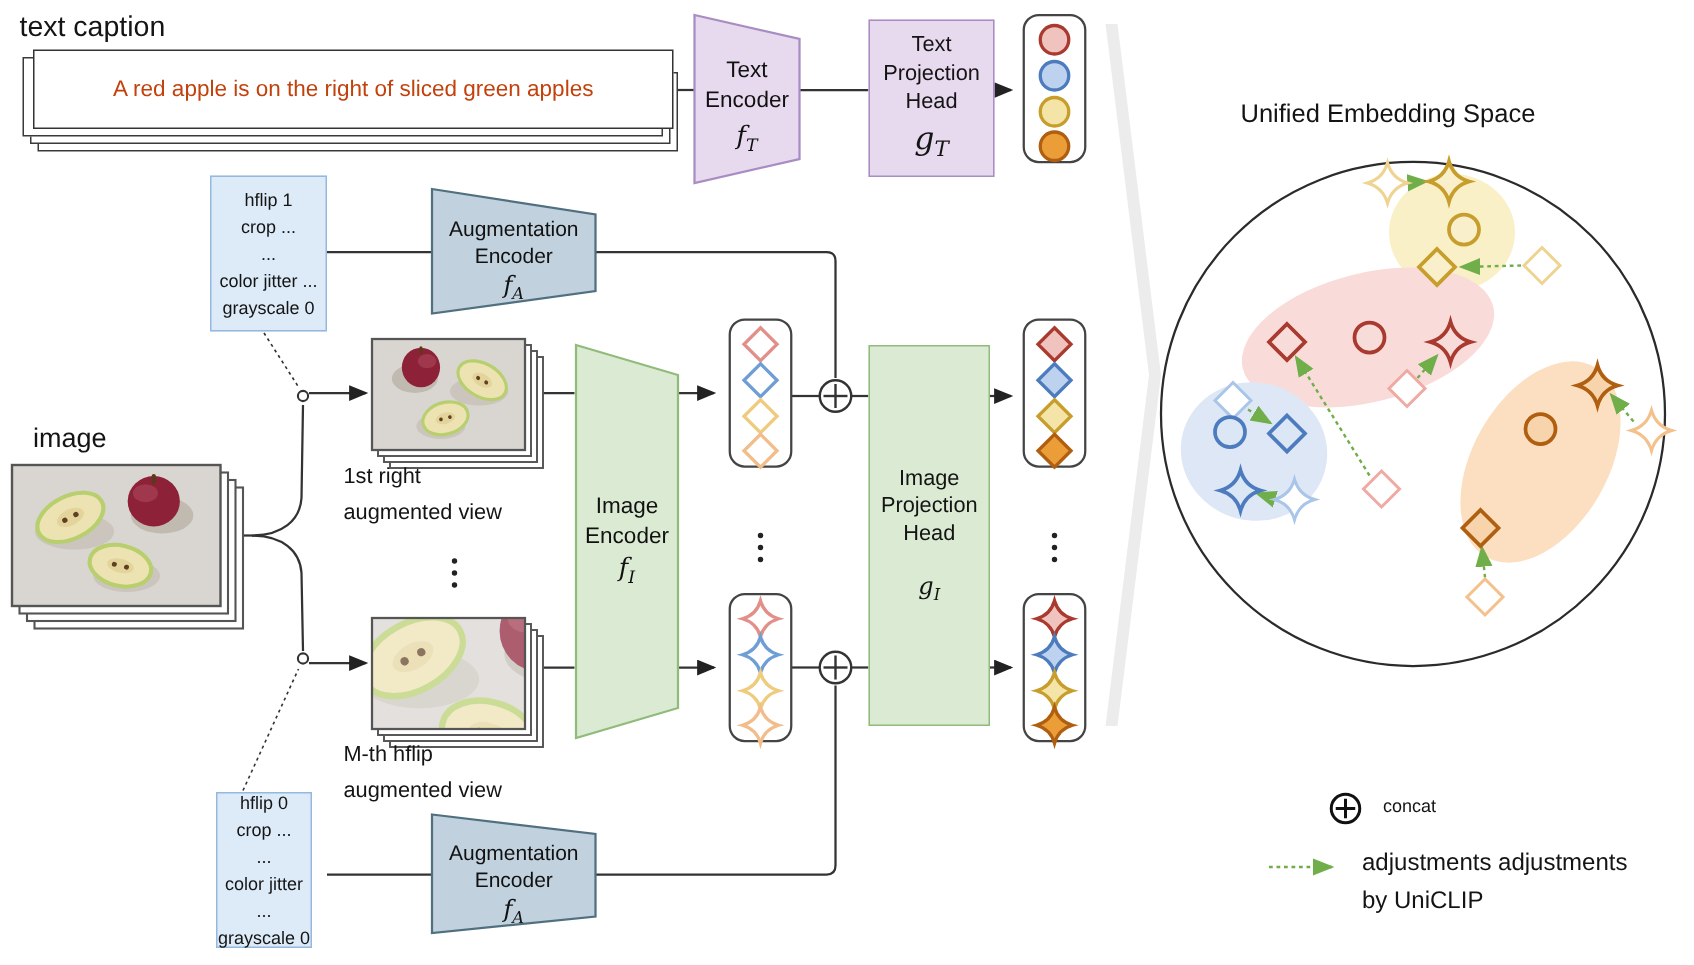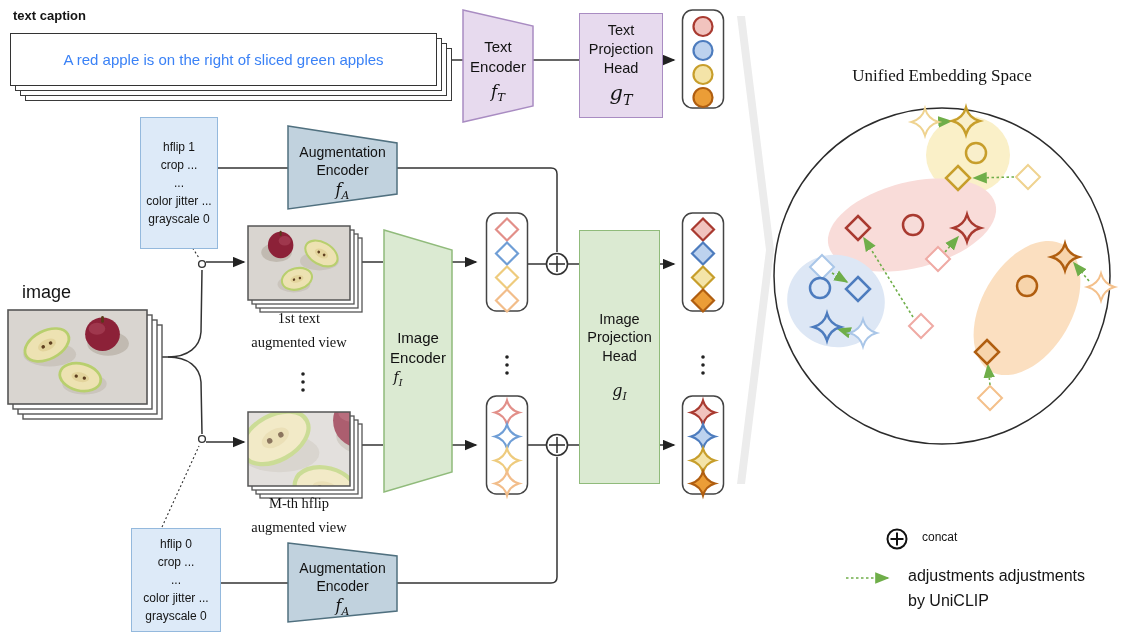--- a/index.html
+++ b/index.html
@@ -1,29 +1,29 @@
 <!DOCTYPE html>
 <html><head>
 <meta charset="utf-8">
 <style>
   html,body{margin:0;padding:0;background:#fff;}
   #fig{position:relative;width:1129px;height:643px;background:#fff;
        font-family:"Liberation Sans",sans-serif;overflow:hidden;}
   svg.canvas{position:absolute;left:0;top:0;}
   .lbl{position:absolute;color:#141414;}
-  .center{text-align:center;font-family:Liberation Serif, serif;}
+  .center{text-align:left;}
   .pre{white-space:pre-line;}
   .box{position:absolute;box-sizing:border-box;display:flex;flex-direction:column;
        align-items:center;justify-content:center;text-align:center;color:#141414;}
   .purple{background:#e7daee;border:1.5px solid #a98cc2;}
   .green{background:#dbead2;border:1.5px solid #90bb7b;}
   .bluebox{background:#ddeaf8;border:1.5px solid #94b9dd;}
   .caption-layer{position:absolute;background:#fff;border:1.5px solid #3a3a3a;box-sizing:border-box;}
   .caption-front{position:absolute;background:#fff;border:1.6px solid #333;box-sizing:border-box;
-       display:flex;align-items:center;justify-content:center;color:#3b82f6;}
+       display:flex;align-items:center;justify-content:center;color:#c2410c;margin-left:12px;}
   .math{font-family:"DejaVu Serif",serif;font-style:italic;}
   .math sub{font-size:0.68em;font-style:italic;}
   .blocklabel{position:absolute;text-align:center;color:#111;line-height:1.32;}
 </style>
 </head>
 <body>
 
 <div id="fig">
 
 <svg class="canvas" width="1129" height="643" viewBox="0 0 1129 643">
@@ -268,21 +268,21 @@
       </g>
 
   <g stroke="#111" stroke-width="2" fill="none">
     <circle cx="897" cy="539" r="9.5"></circle>
     <line x1="890.5" y1="539" x2="903.5" y2="539"></line>
     <line x1="897" y1="532.5" x2="897" y2="545.5"></line>
   </g>
   <line x1="846" y1="578" x2="888" y2="578" stroke="#6fae49" stroke-width="1.6" stroke-dasharray="2.5 2.5" marker-end="url(#ahg)"></line>
 </svg>
 
-<div class="lbl" style="left:13px;top:8px;font-size:13px;font-weight:bold;">text caption</div>
+<div class="lbl" style="left:13px;top:8px;font-size:19px;">text caption</div>
 
 <div class="caption-layer" style="left:25px;top:48px;width:427px;height:53px;"></div>
 <div class="caption-layer" style="left:20px;top:43px;width:427px;height:53px;"></div>
 <div class="caption-layer" style="left:15px;top:38px;width:427px;height:53px;"></div>
 <div class="caption-front" style="left:10px;top:33px;width:427px;height:53px;font-size:15px;">
   <span>A red apple is on the right of sliced green apples</span>
 </div>
 
 <div class="lbl" style="left:22px;top:282px;font-size:18px;">image</div>
 
@@ -294,62 +294,62 @@
 
 <div class="box purple" style="left:579px;top:13px;width:84px;height:105px;font-size:14.5px;line-height:1.3;">
   <span class="pre">Text
 Projection
 Head</span>
   <span class="math" style="font-size:21px;margin-top:2px;">
     <span>g</span><sub>T</sub>
   </span>
 </div>
 
-<div class="box bluebox pre" style="left:140px;top:117px;width:78px;height:132px;font-size:12px;line-height:1.5;">
+<div class="box bluebox pre" style="left:140px;top:117px;width:78px;height:104px;font-size:12px;line-height:1.5;">
   <span class="pre">hflip 1
 crop ...
 ...
 color jitter ...
 grayscale 0</span>
 </div>
-<div class="box bluebox pre" style="left:131px;top:528px;width:90px;height:104px;font-size:12px;line-height:1.5;">
+<div class="box bluebox pre" style="left:144px;top:528px;width:64px;height:104px;font-size:12px;line-height:1.5;">
   <span class="pre">hflip 0
 crop ...
 ...
 color jitter ...
 grayscale 0</span>
 </div>
 
 <div class="blocklabel pre" style="left:288px;top:143px;width:109px;font-size:14px;">Augmentation
 Encoder</div>
 <div class="blocklabel math" style="left:288px;top:179px;width:109px;font-size:16px;">
   <span>f</span><sub>A</sub>
 </div>
 <div class="blocklabel pre" style="left:288px;top:559px;width:109px;font-size:14px;">Augmentation
 Encoder</div>
 <div class="blocklabel math" style="left:288px;top:595px;width:109px;font-size:16px;">
   <span>f</span><sub>A</sub>
 </div>
 
 <div class="blocklabel pre" style="left:384px;top:328px;width:68px;font-size:15px;">Image
 Encoder</div>
-<div class="blocklabel math" style="left:364px;top:368px;width:68px;font-size:14px;">
+<div class="blocklabel math" style="left:384px;top:368px;width:68px;font-size:17px;">
   <span>f</span><sub>I</sub>
 </div>
 
 <div class="box green" style="left:579px;top:230px;width:81px;height:254px;font-size:14.5px;line-height:1.3;">
   <span class="pre">Image
 Projection
 Head</span>
   <span class="math" style="font-size:16px;margin-top:15px;">
     <span>g</span><sub>I</sub>
   </span>
 </div>
 
-<div class="lbl center" style="left:229px;top:310px;width:140px;font-size:14.5px;">1st text</div>
+<div class="lbl center" style="left:229px;top:310px;width:140px;font-size:14.5px;">1st right</div>
 <div class="lbl center" style="left:229px;top:334px;width:140px;font-size:14.5px;">augmented view</div>
 <div class="lbl center" style="left:229px;top:495px;width:140px;font-size:14.5px;">M-th hflip</div>
 <div class="lbl center" style="left:229px;top:519px;width:140px;font-size:14.5px;">augmented view</div>
 
 <div class="lbl center" style="left:827px;top:66px;width:230px;font-size:17px;">Unified Embedding Space</div>
 
 <div class="lbl" style="left:922px;top:530px;font-size:12px;">concat</div>
 <div class="lbl pre" style="left:908px;top:564px;width:220px;font-size:16px;line-height:1.55;">adjustments adjustments
 by UniCLIP</div>
 

